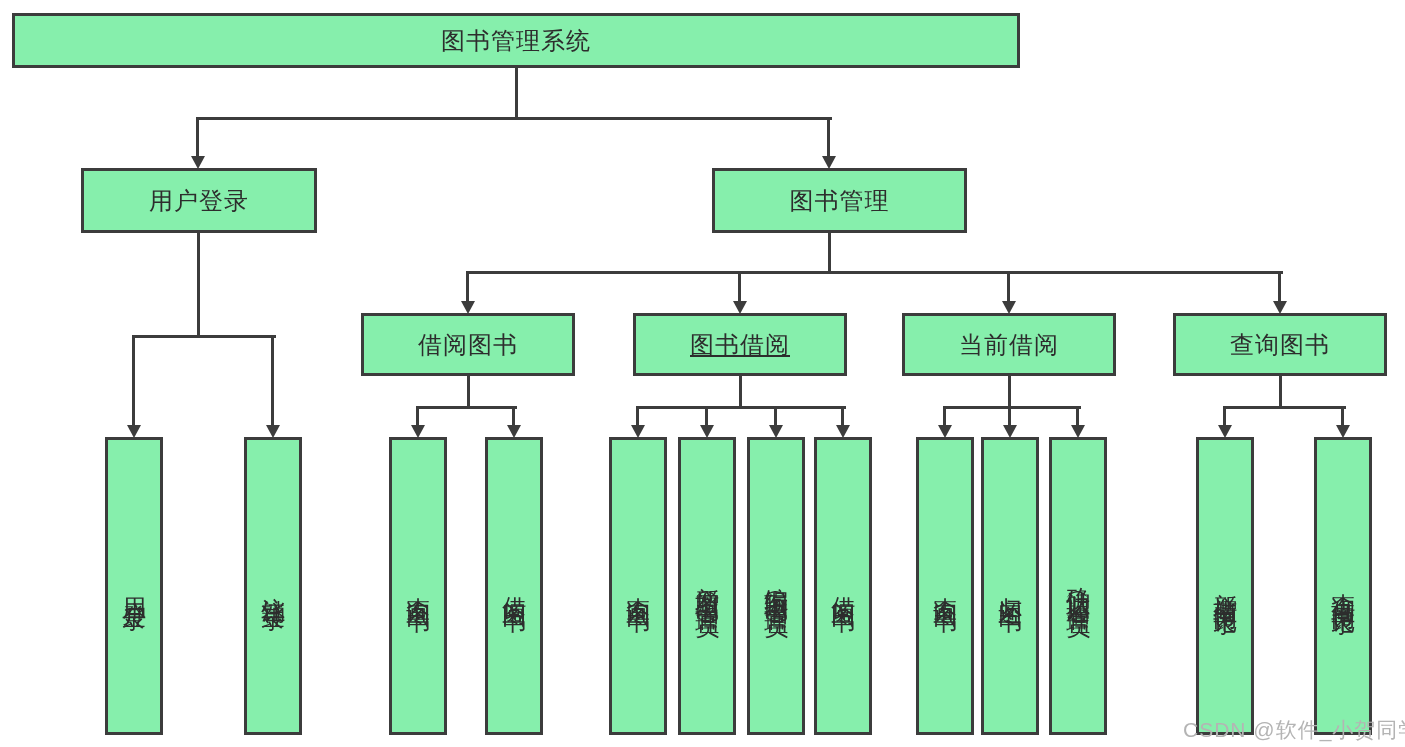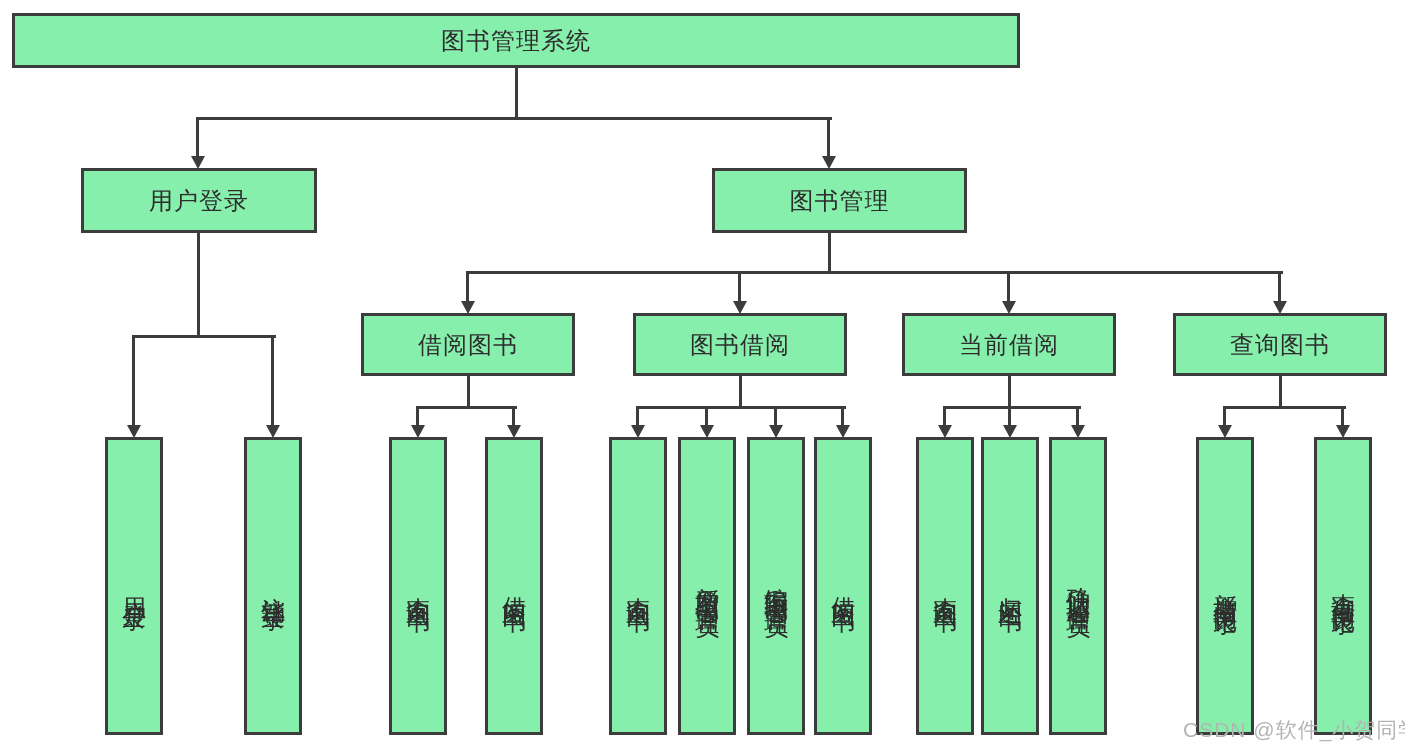--- a/index.html
+++ b/index.html
@@ -73,21 +73,21 @@
     letter-spacing: 1px;
     white-space: nowrap;
     z-index: 3;
   }
 
   
   .n-root   { left: 12px;   top: 13px;  width: 1008px; height: 55px; }
   .n-login  { left: 81px;   top: 168px; width: 236px;  height: 65px; }
   .n-mgmt   { left: 712px;  top: 168px; width: 255px;  height: 65px; }
   .n-l3a    { left: 361px;  top: 313px; width: 214px;  height: 63px; }
-  .n-l3b    { left: 633px;  top: 313px; width: 214px;  height: 63px; }
+  .n-l3b    { left: 633px;  top: 313px; width: 214px;  height: 63px; text-decoration: underline; }
   .n-l3c    { left: 902px;  top: 313px; width: 214px;  height: 63px; }
   .n-l3d    { left: 1173px; top: 313px; width: 214px;  height: 63px; }
 
   .leaf { top: 437px; width: 58px; height: 298px; }
   .lf1  { left: 105px; }
   .lf2  { left: 244px; }
   .lf3  { left: 389px; }
   .lf4  { left: 485px; }
   .lf5  { left: 609px; }
   .lf6  { left: 678px; }

